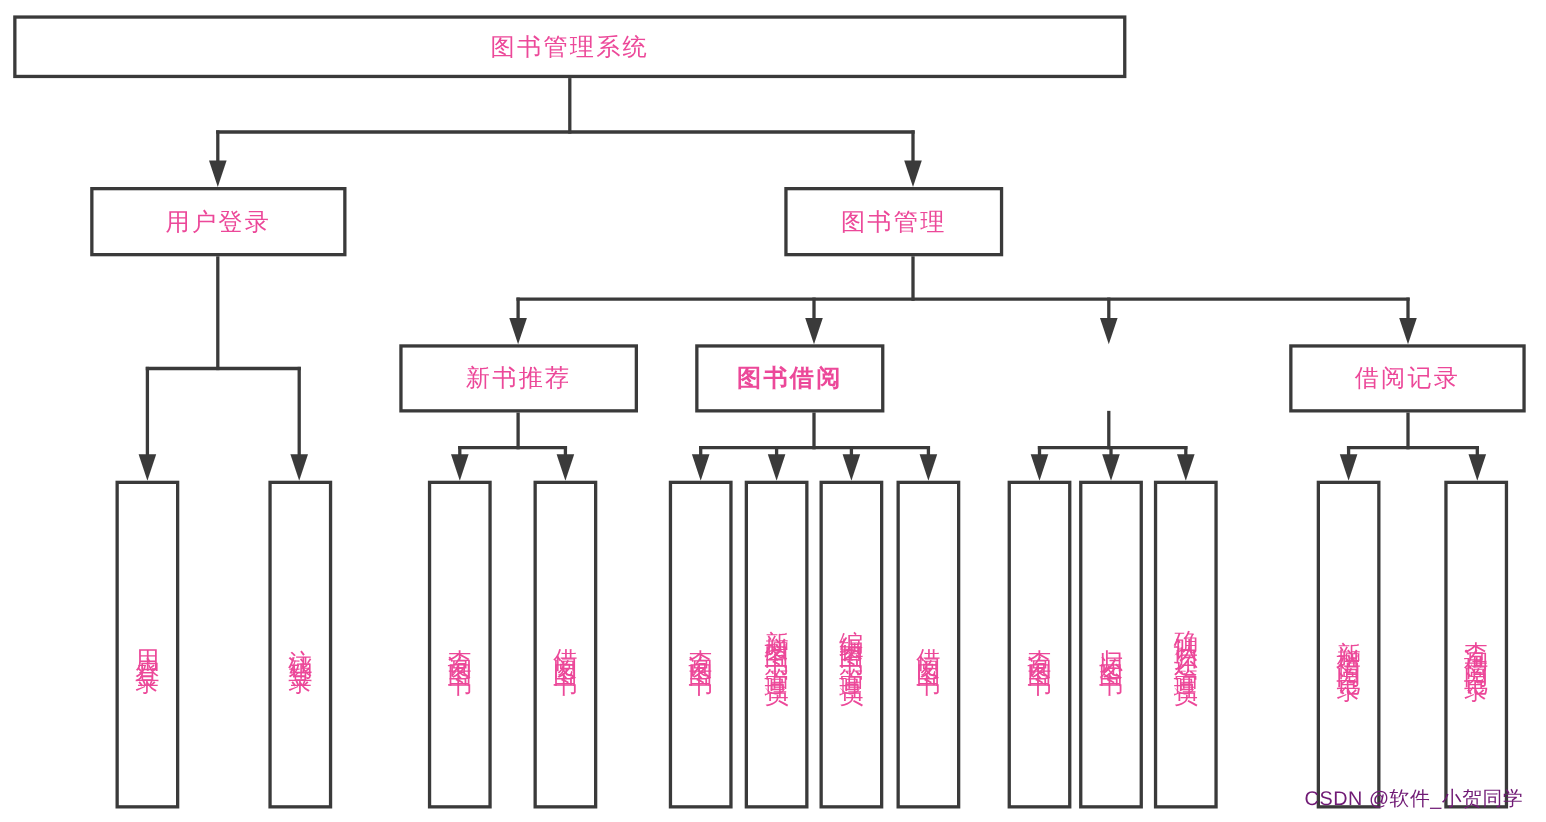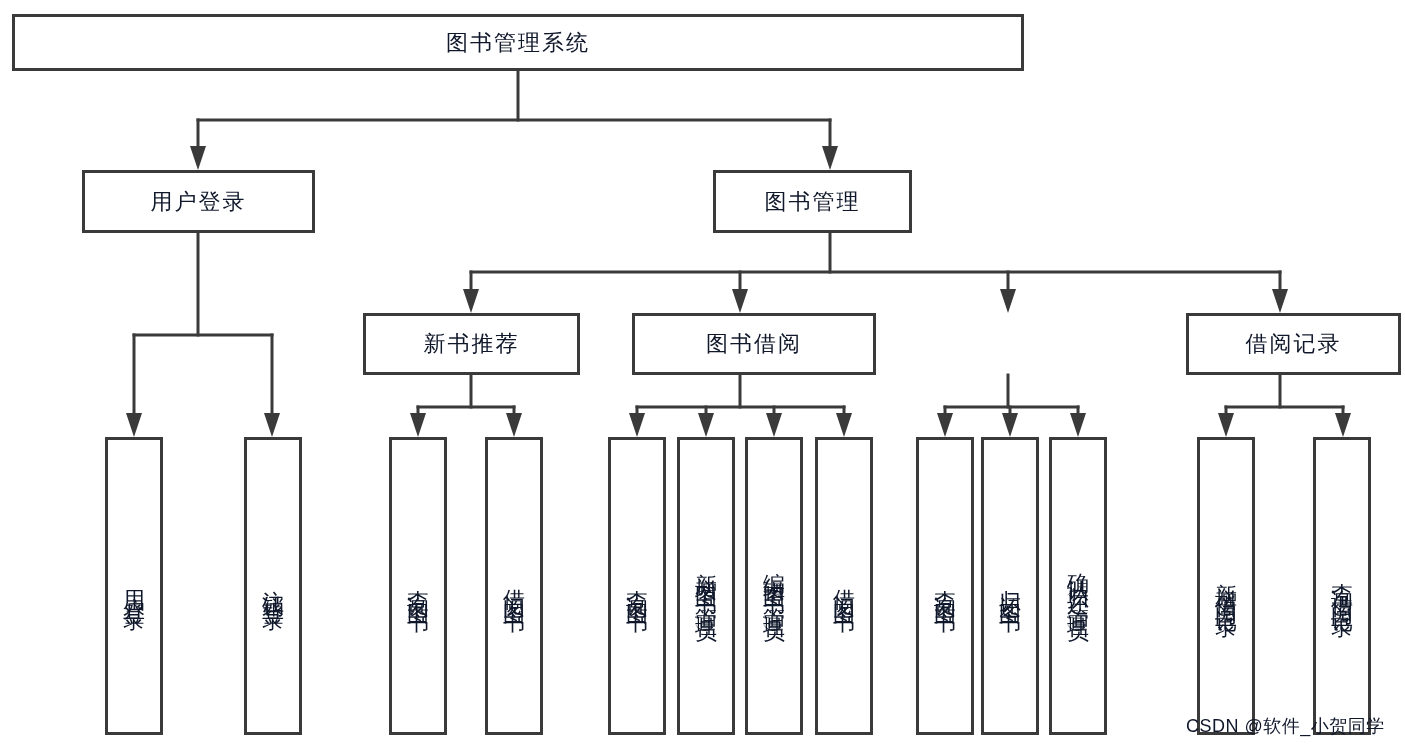--- a/index.html
+++ b/index.html
@@ -26,65 +26,65 @@
     z-index: 1;
   }
   .node {
     position: absolute;
     box-sizing: border-box;
     background: #ffffff;
     border: 3px solid #3a3a3a;
     display: flex;
     align-items: center;
     justify-content: center;
-    color: #0f172a;
+    color: #ec4899;
     z-index: 2;
   }
   .node .lbl {
     font-size: 22px;
     letter-spacing: 2px;
     white-space: nowrap;
   }
   .leaf .lbl {
     writing-mode: vertical-rl;
     text-orientation: mixed;
     letter-spacing: 7px;
     white-space: normal;
     line-height: 1.0;
   }
   .root-box    { left: 12px;  top: 14px;  width: 1012px; height: 57px; }
   .lvl1        { top: 170px; height: 63px; }
   .l1-a        { left: 82px;  width: 233px; }
   .l1-b        { left: 713px; width: 199px; }
   .lvl2        { top: 313px; height: 62px; }
   .l2-a        { left: 363px;  width: 217px; }
-  .l2-b        { left: 632px;  width: 244px; }
+  .l2-b        { left: 632px;  width: 172px; font-weight: bold; }
   .l2-c        { left: 900px;  width: 217px; }
-  .l2-d        { left: 1172px; width: 215px; margin-left: 14px; }
+  .l2-d        { left: 1172px; width: 215px; }
   .leaf        { top: 437px; height: 298px; width: 58px; }
   .lf-1  { left: 105px; }
   .lf-2  { left: 244px; }
   .lf-3  { left: 389px; }
   .lf-4  { left: 485px; }
   .lf-5  { left: 608px; }
   .lf-6  { left: 677px; }
   .lf-7  { left: 745px; }
   .lf-8  { left: 815px; }
   .lf-9  { left: 916px; }
   .lf-10 { left: 981px; }
   .lf-11 { left: 1049px; }
   .lf-12 { left: 1197px; }
   .lf-13 { left: 1313px; }
   #watermark {
     position: absolute;
     left: 1186px;
     top: 714px;
     z-index: 3;
     font-size: 18px;
-    color: #0f172a;
+    color: #701a75;
     white-space: nowrap;
     letter-spacing: 0.5px;
   }
 </style>
 </head>
 <body>
 
 <div id="stage">
 
   <svg id="wires" width="1405" height="747" viewBox="0 0 1405 747" xmlns="http://www.w3.org/2000/svg" aria-hidden="true">

